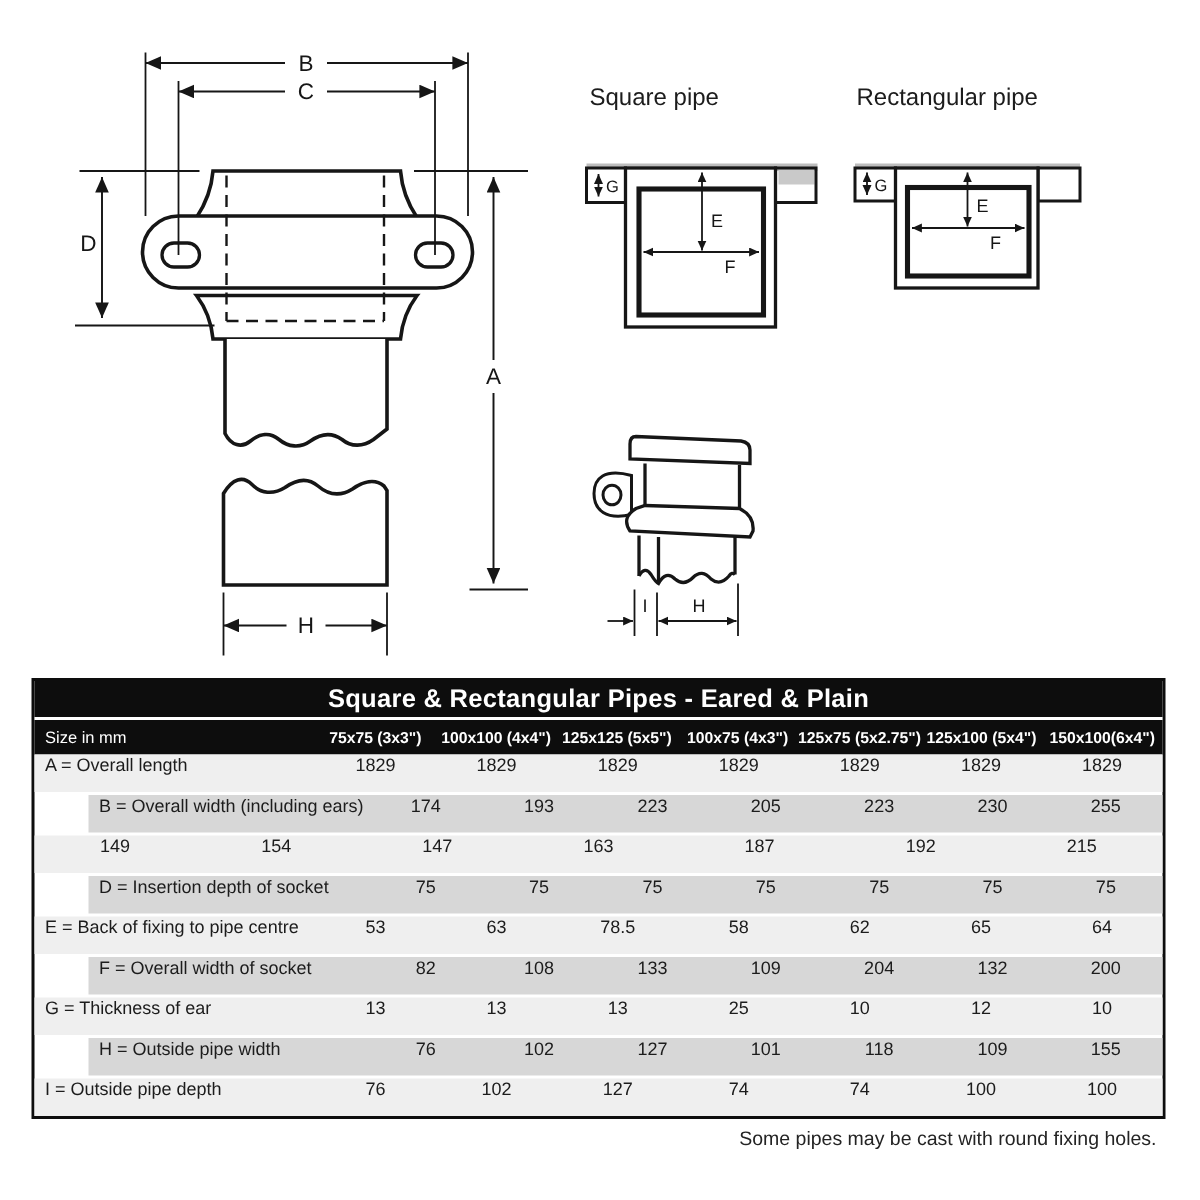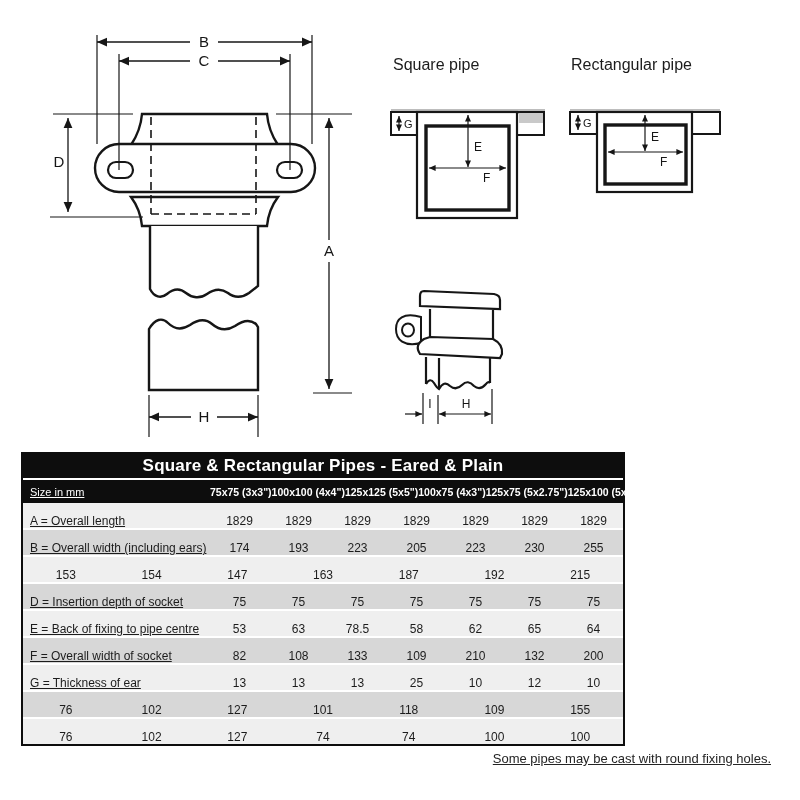--- a/index.html
+++ b/index.html
@@ -8,48 +8,48 @@
     font-family:"Liberation Sans",sans-serif;overflow:hidden;
   }
   svg{position:absolute;left:0;top:0;}
   svg text{font-family:"Liberation Sans",sans-serif;fill:#161616;}
   .dimL{font-size:15px;}
   .dimS{font-size:11px;}
   .dimM{font-size:12px;}
   .dTitle{font-size:16px;fill:#1c1c1c;}
 
   .tbl{
-    position:absolute;left:21px;top:452px;width:604px;
+    position:absolute;left:21px;top:452px;width:756px;
     border:2px solid #0d0d0d;box-sizing:border-box;background:#fff;
   }
   .tbl-title{
     background:#0d0d0d;color:#fff;font-weight:bold;font-size:17px;
     text-align:center;height:24px;line-height:24px;border-bottom:2px solid #fff;
     letter-spacing:0.2px;
   }
   .tbl-head{
     background:#0d0d0d;color:#fff;display:flex;height:23px;align-items:center;
     font-size:10.5px;font-weight:bold;white-space:nowrap;
   }
   .lbl{
     width:187px;min-width:187px;box-sizing:border-box;padding-left:7px;
-    text-align:left;font-weight:normal;text-decoration:underline;
+    text-align:left;font-weight:normal;
   }
   .tbl-head .lbl{font-size:11px;}
   .col{flex:1;text-align:center;overflow:visible;}
   .row{
-    display:flex;height:25px;margin-bottom:2px;align-items:flex-end;
+    display:flex;height:25px;margin-bottom:2px;align-items:flex-start;
     font-size:12px;color:#1c1c1c;background:#fff;
   }
   .row:last-child{margin-bottom:0;}
   .row.light{background:var(--row-light,#efefef);}
-  .row.dark{background:var(--row-dark,#d7d7d7);}
+  .row.dark{background:var(--row-dark,#d7d7d7);margin-left:36px;}
   .val{flex:1;text-align:center;}
   .footnote{
-    position:absolute;top:751px;right:29px;font-size:13px;color:#242424;text-decoration:underline;
+    position:absolute;top:751px;right:29px;font-size:13px;color:#242424;
   }
 </style>
 </head>
 <body>
 
 <svg width="800" height="450" viewBox="0 0 800 450">
   <defs>
     <marker id="arr" orient="auto-start-reverse" markerWidth="10" markerHeight="8" refX="8" refY="3.5">
       <path d="M0,0 L8,3.5 L0,7 Z" fill="#161616"></path>
     </marker>
@@ -210,21 +210,21 @@
         <div class="lbl">B = Overall width (including ears)</div>
         <div class="val">174</div>
         <div class="val">193</div>
         <div class="val">223</div>
         <div class="val">205</div>
         <div class="val">223</div>
         <div class="val">230</div>
         <div class="val">255</div>
       </div>
       <div class="row light">
-        <div class="val">153</div>
+        <div class="val">149</div>
         <div class="val">154</div>
         <div class="val">147</div>
         <div class="val">163</div>
         <div class="val">187</div>
         <div class="val">192</div>
         <div class="val">215</div>
       </div>
       <div class="row dark">
         <div class="lbl">D = Insertion depth of socket</div>
         <div class="val">75</div>
@@ -244,44 +244,46 @@
         <div class="val">62</div>
         <div class="val">65</div>
         <div class="val">64</div>
       </div>
       <div class="row dark">
         <div class="lbl">F = Overall width of socket</div>
         <div class="val">82</div>
         <div class="val">108</div>
         <div class="val">133</div>
         <div class="val">109</div>
-        <div class="val">210</div>
+        <div class="val">204</div>
         <div class="val">132</div>
         <div class="val">200</div>
       </div>
       <div class="row light">
         <div class="lbl">G = Thickness of ear</div>
         <div class="val">13</div>
         <div class="val">13</div>
         <div class="val">13</div>
         <div class="val">25</div>
         <div class="val">10</div>
         <div class="val">12</div>
         <div class="val">10</div>
       </div>
       <div class="row dark">
+        <div class="lbl">H = Outside pipe width</div>
         <div class="val">76</div>
         <div class="val">102</div>
         <div class="val">127</div>
         <div class="val">101</div>
         <div class="val">118</div>
         <div class="val">109</div>
         <div class="val">155</div>
       </div>
       <div class="row light">
+        <div class="lbl">I = Outside pipe depth</div>
         <div class="val">76</div>
         <div class="val">102</div>
         <div class="val">127</div>
         <div class="val">74</div>
         <div class="val">74</div>
         <div class="val">100</div>
         <div class="val">100</div>
       </div>
     </div>
 </div>

